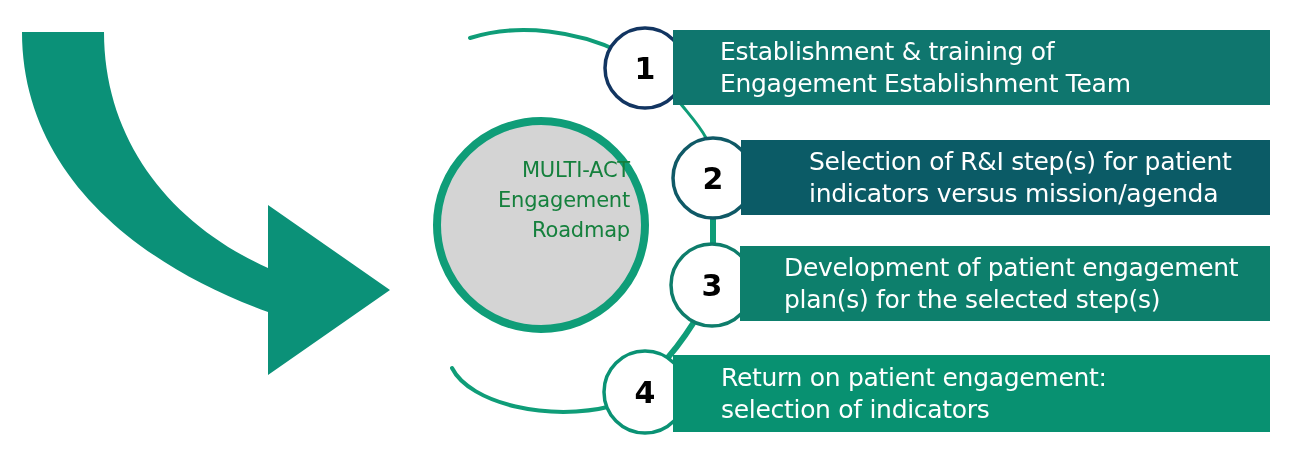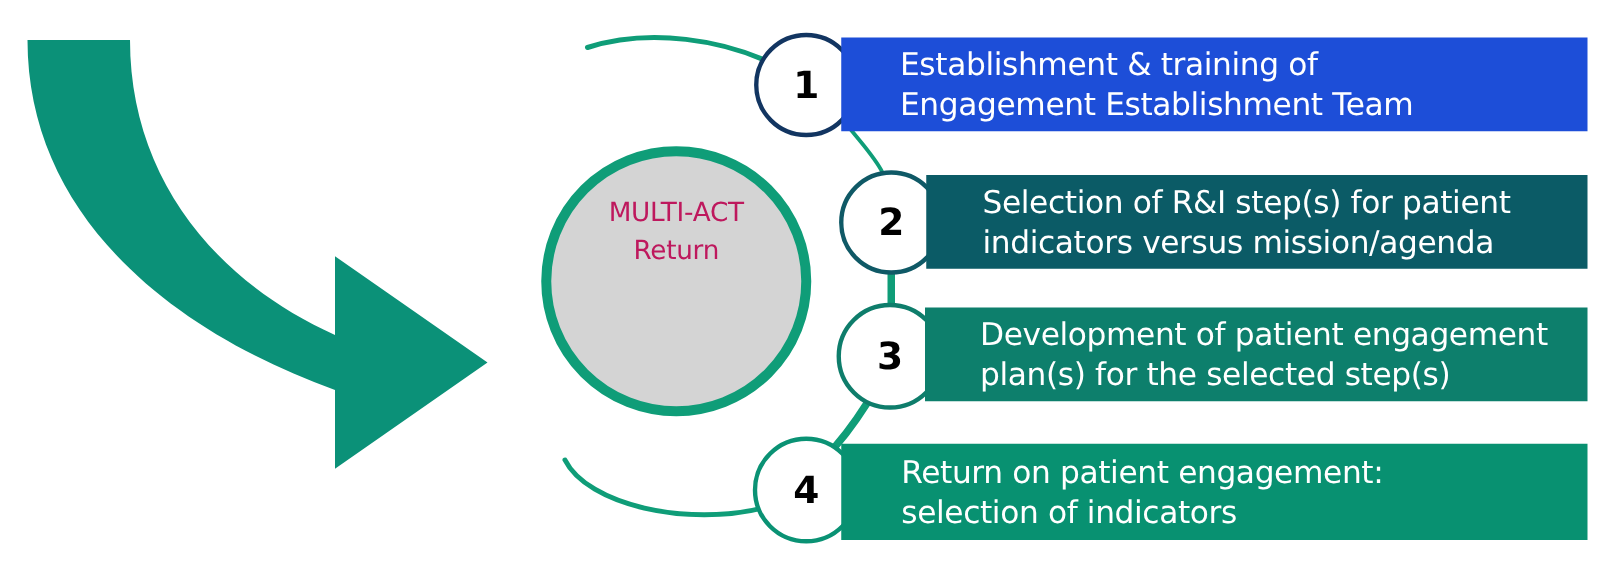--- a/index.html
+++ b/index.html
@@ -22,25 +22,25 @@
     left: 0;
     top: 0;
     width: 1299px;
     height: 457px;
   }
   .hub-label {
     position: absolute;
     left: 452px;
     top: 155px;
     width: 178px;
-    text-align: center;
+    text-align: right;
     font-family: "DejaVu Sans", sans-serif;
     font-size: 21px;
     line-height: 30px;
-    color: #be185d;
+    color: #15803d;
     letter-spacing: -0.2px;
     pointer-events: none;
   }
   .hub-line { display: block; white-space: nowrap; }
   .step-banner {
     position: absolute;
     box-sizing: border-box;
     display: flex;
     flex-direction: column;
     justify-content: center;
@@ -112,26 +112,26 @@
       <circle cx="713" cy="178" r="40" fill="#ffffff" stroke="#0f5966" stroke-width="3.5"></circle>
     </g>
     <g>
       <circle cx="712" cy="285" r="41" fill="#ffffff" stroke="#0e7d6b" stroke-width="3.5"></circle>
     </g>
     <g>
       <circle cx="645" cy="392" r="41" fill="#ffffff" stroke="#0a9274" stroke-width="3.5"></circle>
     </g>
   </svg>
 
-  <div class="step-banner" style="left:673px; top:30px; width:597px; height:75px; background:#1d4ed8; padding-left:47px;">
+  <div class="step-banner" style="left:673px; top:30px; width:597px; height:75px; background:#0f766e; padding-left:47px;">
     <span class="banner-line">Establishment &amp; training of</span>
     <span class="banner-line">Engagement Establishment Team</span>
   </div>
 
-  <div class="step-banner" style="left:741px; top:140px; width:529px; height:75px; background:#0b5b66; padding-left:45px;">
+  <div class="step-banner" style="left:741px; top:140px; width:529px; height:75px; background:#0b5b66; padding-left:68px;">
     <span class="banner-line">Selection of R&amp;I step(s) for patient</span>
     <span class="banner-line">indicators versus mission/agenda</span>
   </div>
 
   <div class="step-banner" style="left:740px; top:246px; width:530px; height:75px; background:#0d7f6c; padding-left:44px;">
     <span class="banner-line">Development of patient engagement</span>
     <span class="banner-line">plan(s) for the selected step(s)</span>
   </div>
 
   <div class="step-banner" style="left:673px; top:355px; width:597px; height:77px; background:#089171; padding-left:48px;">
@@ -139,16 +139,17 @@
     <span class="banner-line">selection of indicators</span>
   </div>
 
   <div class="step-number" style="left:605px; top:28px; width:80px; height:80px;">1</div>
   <div class="step-number" style="left:673px; top:138px; width:80px; height:80px;">2</div>
   <div class="step-number" style="left:672px; top:245px; width:80px; height:80px;">3</div>
   <div class="step-number" style="left:605px; top:352px; width:80px; height:80px;">4</div>
 
   <div class="hub-label">
     <span class="hub-line">MULTI-ACT</span>
-    <span class="hub-line">Return</span>
+    <span class="hub-line">Engagement</span>
+    <span class="hub-line">Roadmap</span>
   </div>
 
 </div>
 
 </body></html>

